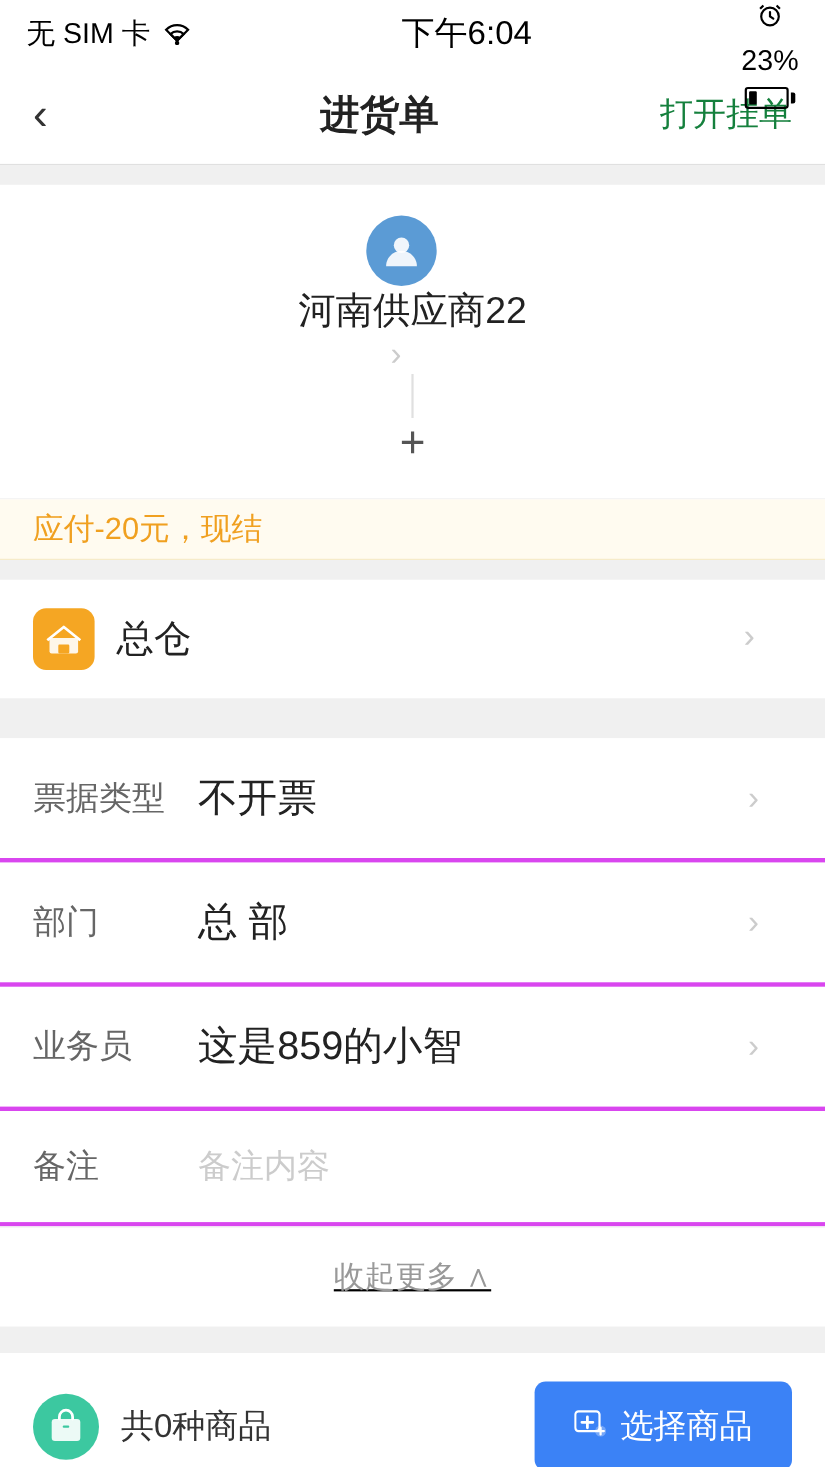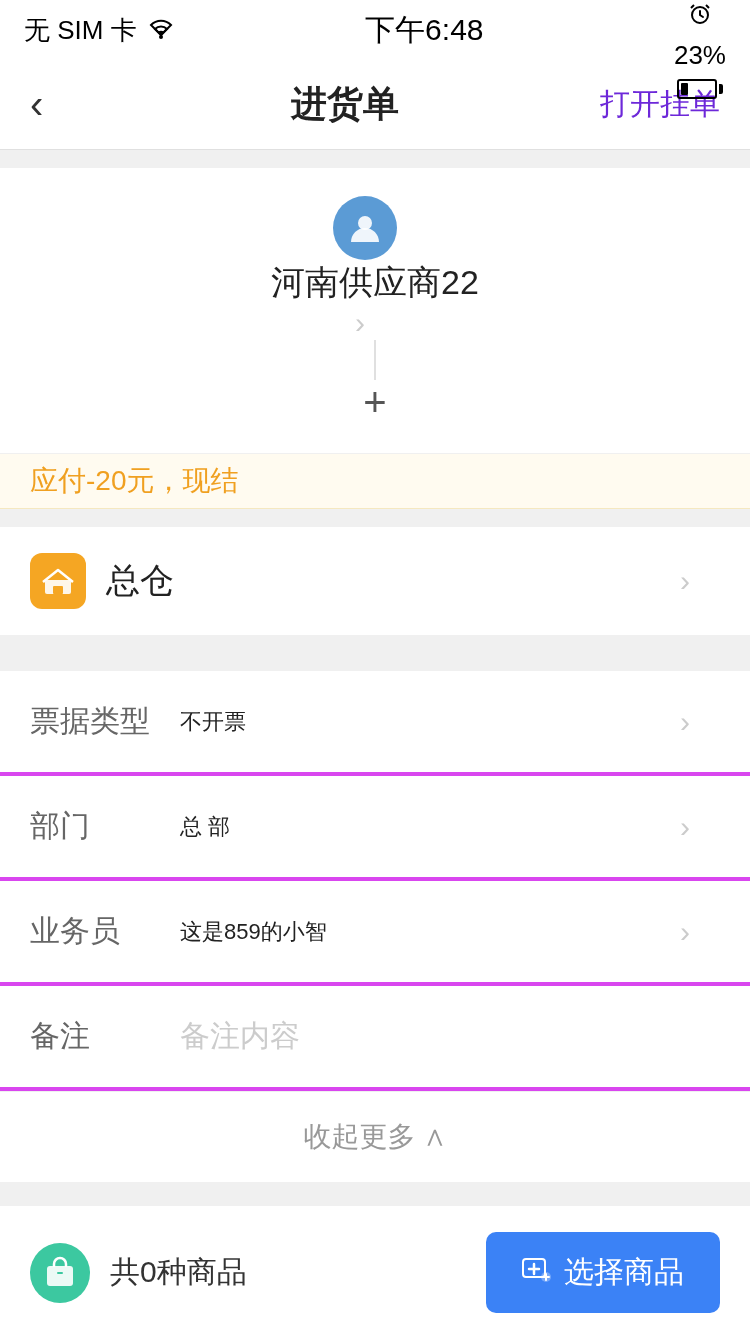--- a/index.html
+++ b/index.html
@@ -20,21 +20,21 @@
       background: #fff;
       display: flex;
       align-items: center;
       justify-content: space-between;
       padding: 0 24px;
       font-size: 26px;
       color: #000;
     }
     .status-left {
       display: flex;
-      align-items: center;
+      align-items: flex-end;
       gap: 10px;
     }
     .status-center {
       font-size: 30px;
       font-weight: 500;
     }
     .status-right {
       display: flex;
       align-items: center;
       gap: 8px;
@@ -86,21 +86,21 @@
       cursor: pointer;
       width: 60px;
     }
     .nav-title {
       font-size: 36px;
       font-weight: 600;
       color: #222;
     }
     .nav-action {
       font-size: 30px;
-      color: #6d28d9;
+      color: #15803d;
       cursor: pointer;
     }
 
     
     .separator {
       height: 18px;
       background: #f0f0f0;
     }
 
     
@@ -159,20 +159,21 @@
       color: #f0a020;
       border-bottom: 1px solid #f5e8c0;
     }
 
     
     .warehouse-row {
       display: flex;
       align-items: center;
       padding: 26px 30px;
       background: #fff;
+      font-family: Liberation Mono, monospace;
     }
     .warehouse-icon {
       width: 56px;
       height: 56px;
       border-radius: 12px;
       background: #f5a623;
       display: flex;
       align-items: center;
       justify-content: center;
       margin-right: 20px;
@@ -200,40 +201,41 @@
       border-bottom: none;
     }
     .form-label {
       font-size: 30px;
       color: #666;
       width: 130px;
       flex-shrink: 0;
     }
     .form-value {
       flex: 1;
-      font-size: 22px;
+      font-size: 36px;
       color: #222;
       padding-left: 20px;
     }
     .form-placeholder {
       flex: 1;
       font-size: 30px;
       color: #ccc;
       padding-left: 20px;
     }
 
     
     .collapse-row {
       background: #fff;
       display: flex;
       align-items: center;
       justify-content: center;
       padding: 26px 30px;
       border-top: 1px solid #f0f0f0;
       margin-top: 0;
+      text-decoration: underline;
     }
     .collapse-text {
       font-size: 28px;
       color: #999;
     }
 
     
     .bottom-section {
       background: #fff;
       margin-top: 6px;
@@ -287,21 +289,21 @@
     <span>无 SIM 卡</span>
     <span>
       <svg width="28" height="22" viewBox="0 0 28 22">
         <path d="M14 18l3-3a4.2 4.2 0 0 0-6 0l3 3z" fill="#000"></path>
         <path d="M14 18L8 12a8.5 8.5 0 0 1 12 0l-6 6z" fill="none" stroke="#000" stroke-width="2"></path>
         <path d="M14 18L4 8A14 14 0 0 1 24 8l-10 10z" fill="none" stroke="#000" stroke-width="2"></path>
         <circle cx="14" cy="20" r="2" fill="#000"></circle>
       </svg>
     </span>
   </div>
-  <div class="status-center">下午6:48</div>
+  <div class="status-center">下午6:04</div>
   <div class="status-right">
     <span>
       <svg width="18" height="24" viewBox="0 0 18 24">
           <path d="M9 0C5.1 0 2 3.1 2 7c0 5.2 7 14 7 14s7-8.8 7-14c0-3.9-3.1-7-7-7zm0 9.5C7.6 9.5 6.5 8.4 6.5 7S7.6 4.5 9 4.5 11.5 5.6 11.5 7 10.4 9.5 9 9.5z" fill="#000"></path>
         </svg>
     </span>
     <span>
       <svg width="22" height="22" viewBox="0 0 22 22">
           <circle cx="11" cy="12" r="8" fill="none" stroke="#000" stroke-width="2"></circle>
           <path d="M11 8v4l3 2" stroke="#000" stroke-width="2" fill="none" stroke-linecap="round"></path>

